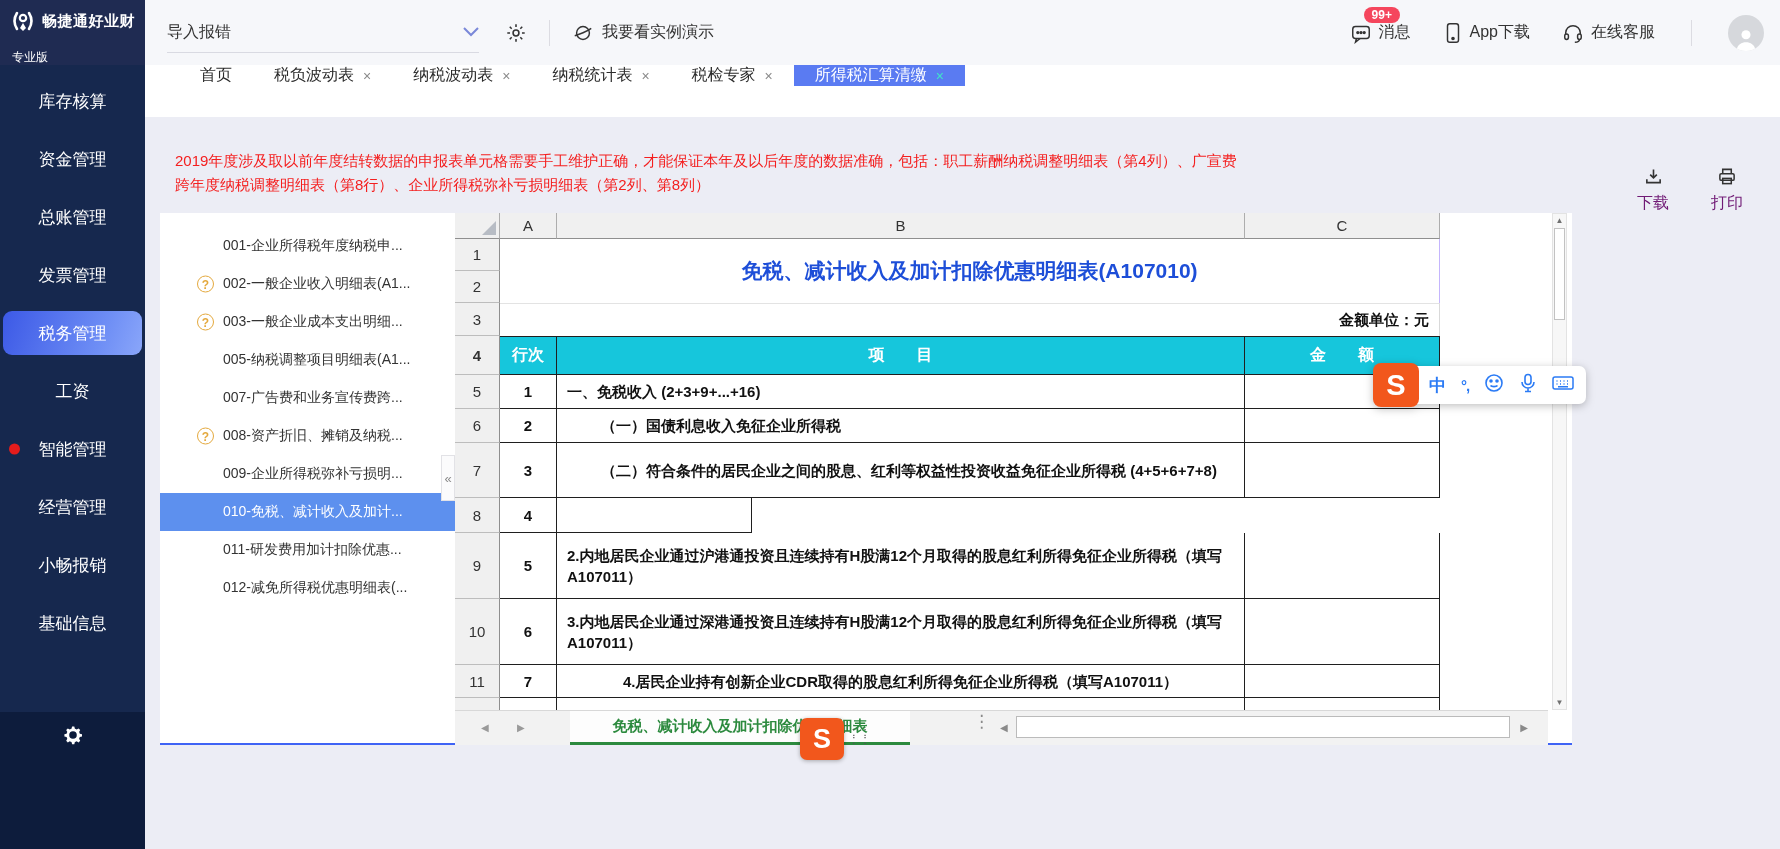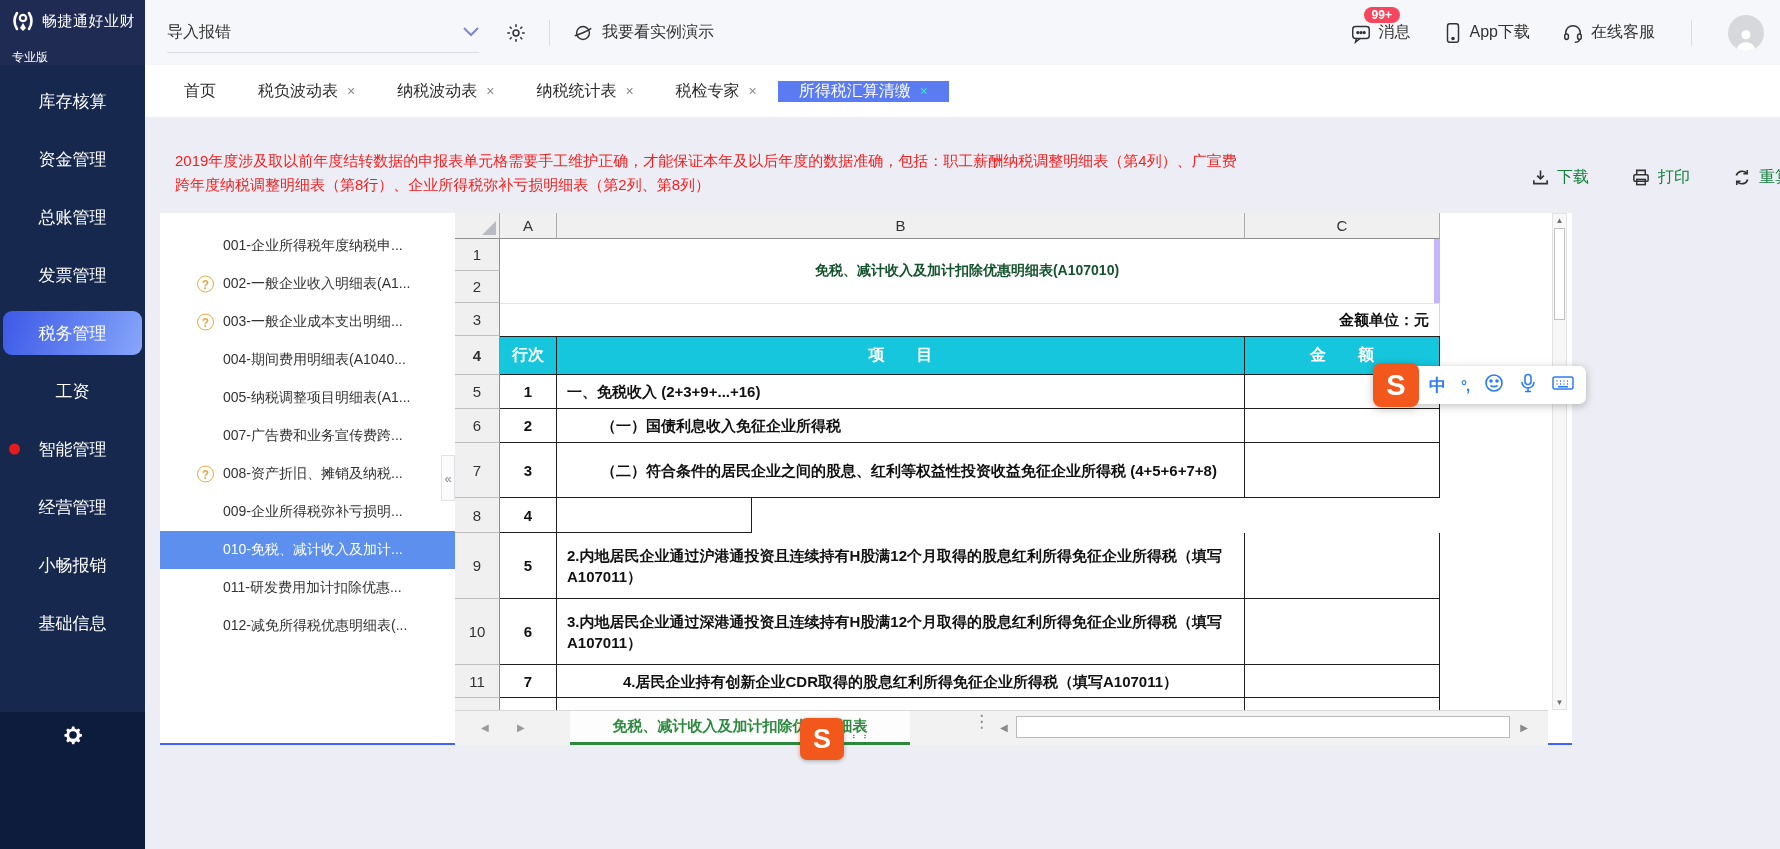--- a/index.html
+++ b/index.html
@@ -5,21 +5,21 @@
   * { margin:0; padding:0; box-sizing:border-box; }
   html,body { width:1780px; height:849px; overflow:hidden; }
   body { font-family:"Liberation Sans","DejaVu Sans",sans-serif; }
   #app { position:relative; width:1780px; height:849px; background:#ecedf5; overflow:hidden; }
 
   
   .sidebar { position:absolute; left:0; top:0; width:145px; height:849px; background:#16284e; z-index:30; }
   .logo-block { height:65px; background:#1f2b52; color:#fff; padding:8px 10px 4px 10px; }
   .logo-row { display:flex; align-items:center; gap:6px; }
   .logo-mark { width:26px; height:26px; flex:0 0 auto; }
-  .brand-name { font-size:15px; font-weight:normal; letter-spacing:.5px; }
+  .brand-name { font-size:15px; font-weight:bold; letter-spacing:.5px; }
   .brand-edition { font-size:12px; margin-top:15px; padding-left:2px; }
   .side-menu { position:absolute; top:72px; left:0; width:145px; }
   .side-item { position:relative; height:58px; display:flex; align-items:center; justify-content:center;
                color:#fff; font-size:17px; cursor:pointer; }
   .side-item .pill { position:absolute; inset:7px 3px; border-radius:9px; z-index:0; }
   .side-item.active .pill { background:linear-gradient(110deg,#3c59e6 0%,#6e8ef5 70%,#8aa6fa 100%); }
   .side-item span.lbl { position:relative; z-index:1; }
   .red-dot { position:absolute; left:9px; top:50%; transform:translateY(-50%); width:11px; height:11px;
              border-radius:50%; background:#e41c1c; z-index:1; }
   .side-footer { position:absolute; left:0; top:712px; width:145px; height:137px; background:#0d1c3c;
@@ -38,31 +38,31 @@
   .demo-link { display:flex; align-items:center; gap:8px; font-size:16px; color:#333; cursor:pointer; }
   .tb-right { margin-left:auto; display:flex; align-items:center; gap:32px; }
   .tb-item { position:relative; display:flex; align-items:center; gap:7px; font-size:16px; color:#333; cursor:pointer; }
   .badge { position:absolute; top:-15px; left:14px; background:#f5465d; color:#fff; font-size:12px; font-weight:bold;
            padding:1px 8px; border-radius:10px; white-space:nowrap; }
   .avatar { width:36px; height:36px; border-radius:50%; background:#d6d8dc; display:flex; align-items:flex-end;
             justify-content:center; overflow:hidden; cursor:pointer; }
 
   
   .tabbar { position:absolute; left:145px; top:65px; width:1635px; height:52px; background:#fff;
-            display:flex; align-items:center; padding-left:18px; z-index:5; }
+            display:flex; align-items:flex-start; padding-left:34px; z-index:5; }
   .tab { display:flex; align-items:center; gap:9px; padding:0 21px; font-size:16px; color:#2b2b2b; cursor:pointer; white-space:nowrap; }
   .tab .x { color:#8a8a8a; font-size:14px; }
   .tab.active { background:#5a7bf2; color:#fff; }
   .tab.active .x { color:#3fe6c6; }
 
   
   .content { position:absolute; left:145px; top:117px; width:1761px; height:732px; background:#ecedf5; }
   .notice { position:absolute; left:30px; top:32px; width:1066px; color:#f41f1f; font-size:15px; line-height:24px; }
   .actions { position:absolute; right:15px; top:50px; display:flex; gap:42px; }
-  .action-btn { display:flex; align-items:center; gap:7px; font-size:16px; color:#15803d; cursor:pointer; }
+  .action-btn { display:flex; align-items:center; gap:7px; font-size:16px; color:#701a75; cursor:pointer;flex-direction:column; }
 
   .panel { position:absolute; left:15px; top:96px; width:1412px; height:532px; background:#fff;
            border-bottom:2px solid #3f63f5; }
 
   
   .form-list { position:absolute; left:0; top:0; width:295px; height:530px; background:#fff; padding-top:14px; }
   .fl-item { position:relative; height:38px; display:flex; align-items:center; padding-left:63px;
              font-size:14px; color:#333; cursor:pointer; white-space:nowrap; }
   .fl-item.selected { background:#5d90ee; color:#fff; }
   .help-ico { position:absolute; left:37px; top:50%; transform:translateY(-50%); width:17px; height:17px;
@@ -79,22 +79,22 @@
   .cell { overflow:hidden; }
   .gut { width:45px; background:#f0f0f0; border-right:1px solid #8f8f8f; border-bottom:1px solid #bdbdbd;
          display:flex; align-items:center; justify-content:center; font-size:15px; color:#333; flex:0 0 auto; }
   .letters { background:#f0f0f0; }
   .letters .lcell { border-right:1px solid #adadad; border-bottom:1px solid #8f8f8f; display:flex; align-items:center;
                     justify-content:center; font-size:15px; color:#333; }
   .corner { width:45px; position:relative; flex:0 0 auto; }
   .corner:after { content:""; position:absolute; right:3px; bottom:3px; border-style:solid;
                   border-width:0 0 14px 14px; border-color:transparent transparent #b7bcc4 transparent; }
   .colA { width:57px; flex:0 0 auto; } .colB { width:688px; flex:0 0 auto; } .colC { width:195px; flex:0 0 auto; }
-  .titleband { border-right:6px solid #c4b5fd; display:flex; align-items:center; justify-content:center;
-               font-size:14px; font-weight:bold; color:#14532d; }
+  .titleband { border-right:1px solid #c4b5fd; display:flex; align-items:center; justify-content:center;
+               font-size:21px; font-weight:bold; color:#1d4ed8; }
   .gut-stack { width:45px; flex:0 0 auto; display:flex; flex-direction:column; }
   .gut-stack .gut { width:45px; flex:1; }
   .unitcell { border-right:1px solid #d9d9d9; border-top:1px solid #e3e3e3; display:flex; align-items:center;
               justify-content:flex-end; padding-right:10px; font-size:15px; font-weight:600; color:#111; }
   .hdr { background:#16c6dc; color:#fff; font-weight:bold; font-size:16px; }
   .hdr .cell { border-right:1px solid #1f1f1f; border-top:1px solid #1f1f1f; border-bottom:1px solid #1f1f1f;
                display:flex; align-items:center; justify-content:center; }
   .drow .cell { background:#fff; border-right:1px solid #1f1f1f; border-bottom:1px solid #1f1f1f;
                 font-size:15px; font-weight:700; color:#111; display:flex; align-items:center; }
   .drow .line-no { justify-content:center; }
@@ -345,23 +345,20 @@
           <div class="fl-item">
             <span>001-企业所得税年度纳税申...</span>
           </div>
           <div class="fl-item">
             <span class="help-ico">?</span>
             <span>002-一般企业收入明细表(A1...</span>
           </div>
           <div class="fl-item">
             <span class="help-ico">?</span>
             <span>003-一般企业成本支出明细...</span>
-          </div>
-          <div class="fl-item">
-            <span>004-期间费用明细表(A1040...</span>
           </div>
           <div class="fl-item">
             <span>005-纳税调整项目明细表(A1...</span>
           </div>
           <div class="fl-item">
             <span>007-广告费和业务宣传费跨...</span>
           </div>
           <div class="fl-item">
             <span class="help-ico">?</span>
             <span>008-资产折旧、摊销及纳税...</span>

